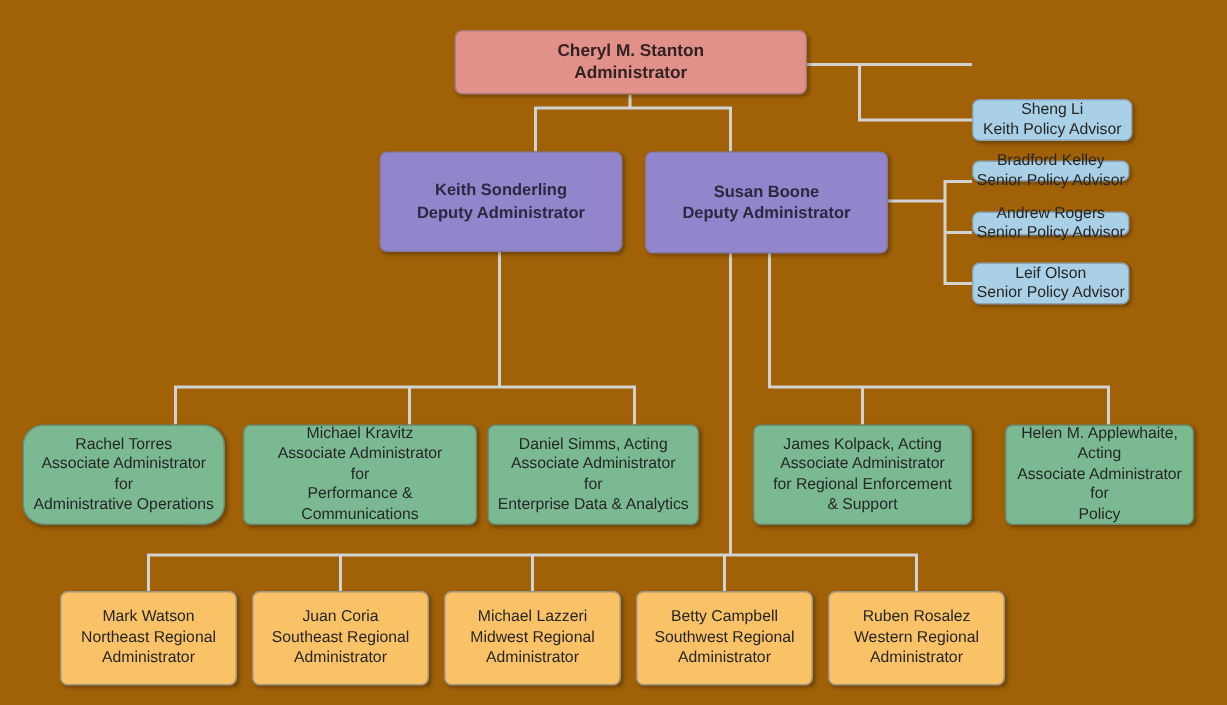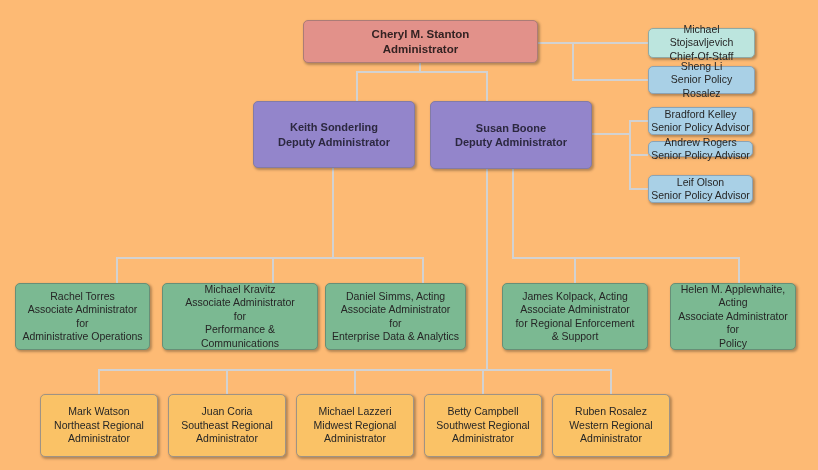--- a/index.html
+++ b/index.html
@@ -1,19 +1,19 @@
 <!DOCTYPE html>
 <html style="--c-salmon-fill: #E2918A; --c-salmon-border: #AB7C76; --c-purple-fill: #9385CB; --c-purple-border: #837BA5; --c-mint-fill: #BCE5DE; --c-mint-border: #8FA9A5; --c-blue-fill: #A9D0E6; --c-blue-border: #8BA3B5; --c-green-fill: #7BB992; --c-green-border: #678F77; --c-orange-fill: #FAC266; --c-orange-border: #9F9384; --c-connector: #D2D2D2;"><head>
 <meta charset="utf-8">
 <style>
   html,body{margin:0;padding:0;background:#ffffff;}
   #canvas{
     position:relative;
     width:818px;height:470px;
-    background:#fdba74;
+    background:#a16207;
     font-family:"Liberation Sans", sans-serif;
     overflow:hidden;
   }
   #connectors{position:absolute;left:0;top:0;width:818px;height:470px;}
   #connectors path{fill:none;stroke:var(--c-connector,#d2d2d2);stroke-width:2;}
   .node{
     position:absolute;
     box-sizing:border-box;
     display:flex;align-items:center;justify-content:center;
     text-align:center;
@@ -49,42 +49,40 @@
     <path d="M333 168 V258 M117 283 V258 H423 V283 M273 258 V283"></path>
 
     <path d="M513 168 V258 H739 V283 M575 258 V283"></path>
 
     <path d="M487 168 V370 M99 394 V370 H611 V394 M227 370 V394 M355 370 V394 M483 370 V394"></path>
   </svg>
 
   <div class="node salmon" style="left:303px;top:20px;width:235px;height:43px;">Cheryl M. Stanton
 Administrator</div>
 
-  <div class="node mint" style="left:648px;top:28px;width:107px;height:30px;">Michael Stojsavljevich
-Chief-Of-Staff</div>
 
   <div class="node blue" style="left:648px;top:66px;width:107px;height:28px;">Sheng Li
-Senior Policy Rosalez</div>
+Keith Policy Advisor</div>
 
   <div class="node purple" style="left:253px;top:101px;width:162px;height:67px;">Keith Sonderling
 Deputy Administrator</div>
 
   <div class="node purple" style="left:430px;top:101px;width:162px;height:68px;">Susan Boone
 Deputy Administrator</div>
 
-  <div class="node blue" style="left:648px;top:107px;width:105px;height:28px;">Bradford Kelley
+  <div class="node blue" style="left:648px;top:107px;width:105px;height:14px;">Bradford Kelley
 Senior Policy Advisor</div>
 
   <div class="node blue" style="left:648px;top:141px;width:105px;height:16px;">Andrew Rogers
 Senior Policy Advisor</div>
 
   <div class="node blue" style="left:648px;top:175px;width:105px;height:28px;">Leif Olson
 Senior Policy Advisor</div>
 
-  <div class="node green" style="left:15px;top:283px;width:135px;height:67px;">Rachel Torres
+  <div class="node green" style="left:15px;top:283px;width:135px;height:67px;border-radius:14px;">Rachel Torres
 Associate Administrator
 for
 Administrative Operations</div>
 
   <div class="node green" style="left:162px;top:283px;width:156px;height:67px;">Michael Kravitz
 Associate Administrator
 for
 Performance &amp; Communications</div>
 
   <div class="node green" style="left:325px;top:283px;width:141px;height:67px;">Daniel Simms, Acting

